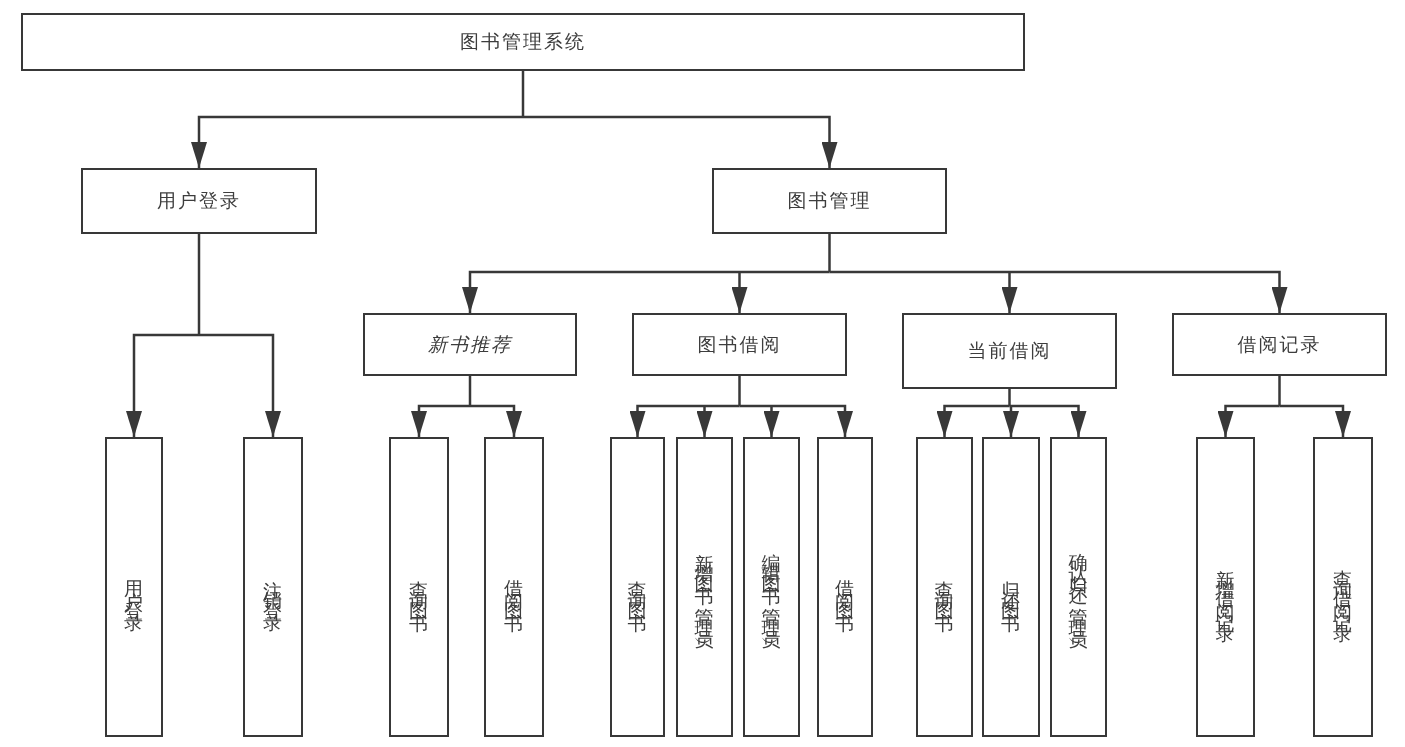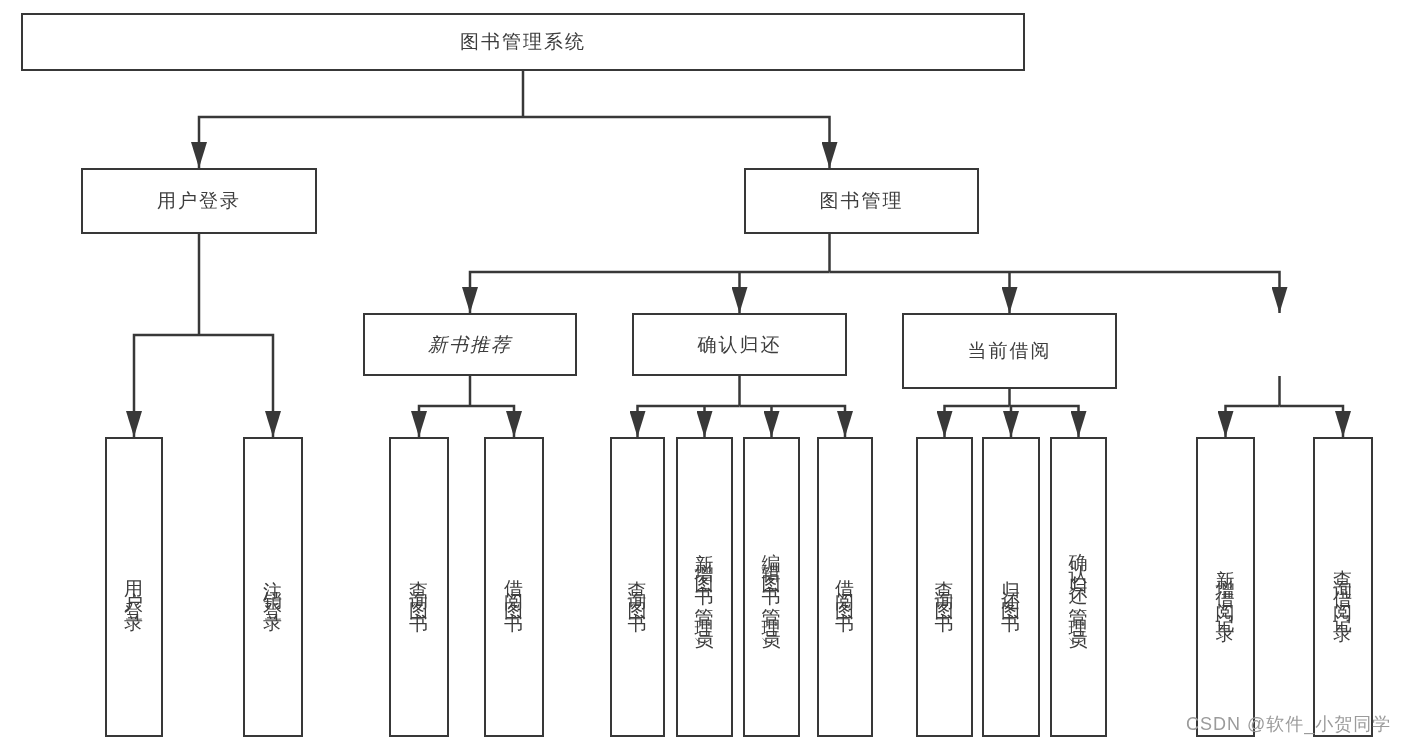--- a/index.html
+++ b/index.html
@@ -37,21 +37,21 @@
     font-size:18px;
     letter-spacing:1px;
     color:#9b9b9b;
     z-index:5;
     white-space:nowrap;
   }
 
   
   #n-root          {left:21px;  top:13px;  width:1004px; height:58px;}
   #n-user-login    {left:81px;  top:168px; width:236px;  height:66px;}
-  #n-book-mgmt     {left:744px; top:168px; width:235px;  height:66px;}
+  #n-book-mgmt     {left:712px; top:168px; width:235px;  height:66px;}
   #n-new-book      {left:363px; top:313px; width:214px;  height:63px;font-style:italic;}
   #n-book-borrow   {left:632px; top:313px; width:215px;  height:63px;}
   #n-current-borrow{left:902px; top:313px; width:215px;  height:76px;}
   #n-borrow-record {left:1172px;top:313px; width:215px;  height:63px;}
 
   #f-user-login    {left:105px; top:437px; width:58px; height:300px;}
   #f-logout        {left:243px; top:437px; width:60px; height:300px;}
   #f-query-1       {left:389px; top:437px; width:60px; height:300px;}
   #f-borrow-1      {left:484px; top:437px; width:60px; height:300px;}
   #f-query-2       {left:610px; top:437px; width:55px; height:300px;}
@@ -120,24 +120,27 @@
     <span>用户登录</span>
   </div>
   <div class="node h-node" id="n-book-mgmt">
     <span>图书管理</span>
   </div>
 
   <div class="node h-node" id="n-new-book">
     <span>新书推荐</span>
   </div>
   <div class="node h-node" id="n-book-borrow">
-    <span>确认归还</span>
+    <span>图书借阅</span>
   </div>
   <div class="node h-node" id="n-current-borrow">
     <span>当前借阅</span>
+  </div>
+  <div class="node h-node" id="n-borrow-record">
+    <span>借阅记录</span>
   </div>
 
   <div class="node v-node" id="f-user-login">
     <span>用户登录</span>
   </div>
   <div class="node v-node" id="f-logout">
     <span>注销登录</span>
   </div>
 
   <div class="node v-node" id="f-query-1">
@@ -170,15 +173,14 @@
     <span>确认归还（管理员）</span>
   </div>
 
   <div class="node v-node" id="f-add-record">
     <span>新增借阅记录</span>
   </div>
   <div class="node v-node" id="f-query-record">
     <span>查询借阅记录</span>
   </div>
 
-  <div class="watermark">CSDN @软件_小贺同学</div>
 
 </div>
 
 </body></html>

